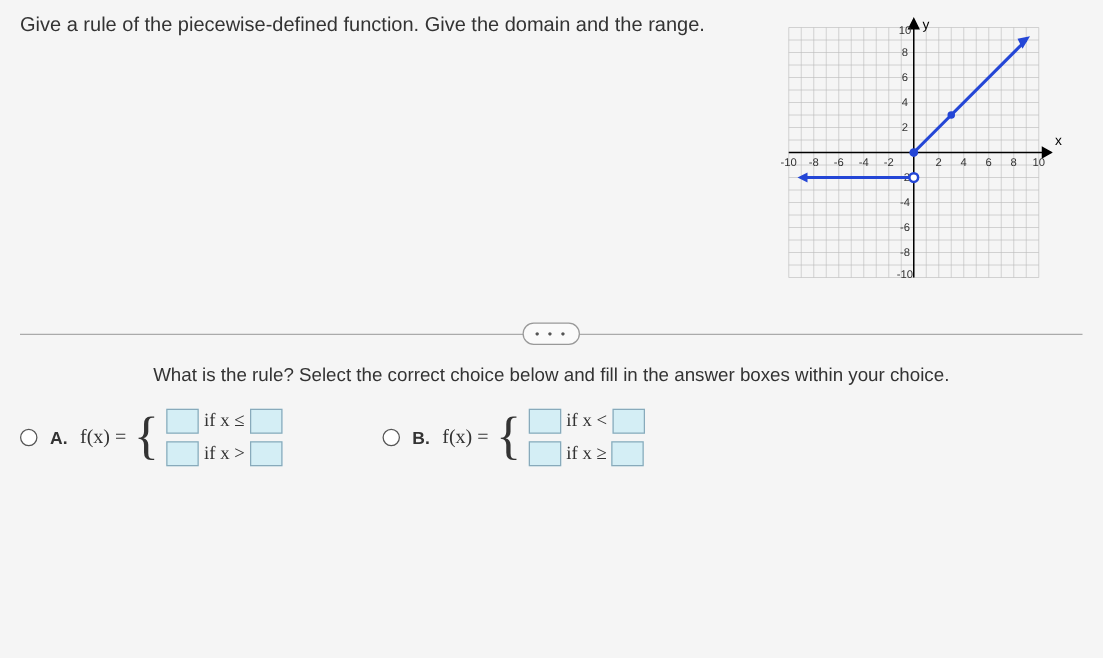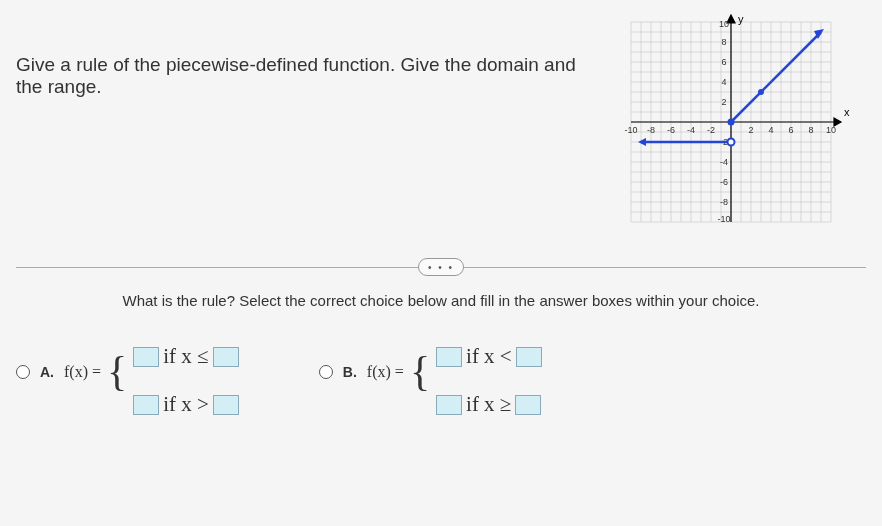--- a/index.html
+++ b/index.html
@@ -1,32 +1,32 @@
 <!DOCTYPE html>
 <html><head>
 <meta charset="utf-8">
 <style>
 * { box-sizing: border-box; margin: 0; padding: 0; }
 body { font-family: Arial, sans-serif; font-size: 14px; color: #333; background: #f5f5f5; width: 882px; height: 526px; position: relative; }
 .page { padding: 12px 16px; }
 .top-row { display: flex; justify-content: space-between; align-items: flex-start; }
-.question-text { flex: 1; padding-right: 20px; font-size: 19px; margin-top: 42px; }
+.question-text { flex: 1; padding-right: 20px; font-size: 16px; }
 .graph-wrap { width: 250px; height: 220px; position: relative; }
 .divider-row { position: relative; margin: 28px 0 18px 0; height: 14px; }
 .divider-line { position: absolute; top: 50%; left: 0; right: 0; border-top: 1px solid #aaa; }
 .dots-btn { position: absolute; left: 50%; top: 50%; transform: translate(-50%,-50%); width: 46px; height: 18px; border: 1px solid #999; border-radius: 10px; background: #fafafa; display: flex; align-items: center; justify-content: center; font-size: 10px; letter-spacing: 2px; color: #555; cursor: pointer; }
 .sub-question { margin: 8px 0 18px 0; font-size: 15px; text-align: center; }
 .choices { display: flex; gap: 80px; }
 .choice { display: flex; align-items: center; gap: 10px; }
 .radio { width: 14px; height: 14px; border: 1.5px solid #555; border-radius: 50%; background: #fff; cursor: pointer; flex-shrink: 0; }
 .choice-label { font-weight: bold; }
 .fx { font-family: 'Times New Roman', serif; font-size: 16px; display: flex; align-items: center; gap: 6px; }
 .brace { font-size: 42px; font-family: 'Times New Roman', serif; line-height: 0.9; }
 .cases { display: flex; flex-direction: column; gap: 6px; }
-.case-row { display: flex; align-items: center; gap: 4px; font-family: 'Times New Roman', serif; font-size: 21px; margin-top: 17px; }
+.case-row { display: flex; align-items: center; gap: 4px; font-family: 'Times New Roman', serif; font-size: 15px; }
 .ans-box { width: 26px; height: 20px; background: #d4eef5; border: 1px solid #8ab; display: inline-block; }
 svg { display: block; }
 </style>
 </head>
 <body>
 
 <div class="page">
   <div class="top-row">
     <div class="question-text">Give a rule of the piecewise-defined function. Give the domain and the range.</div>
     <div class="graph-wrap">

